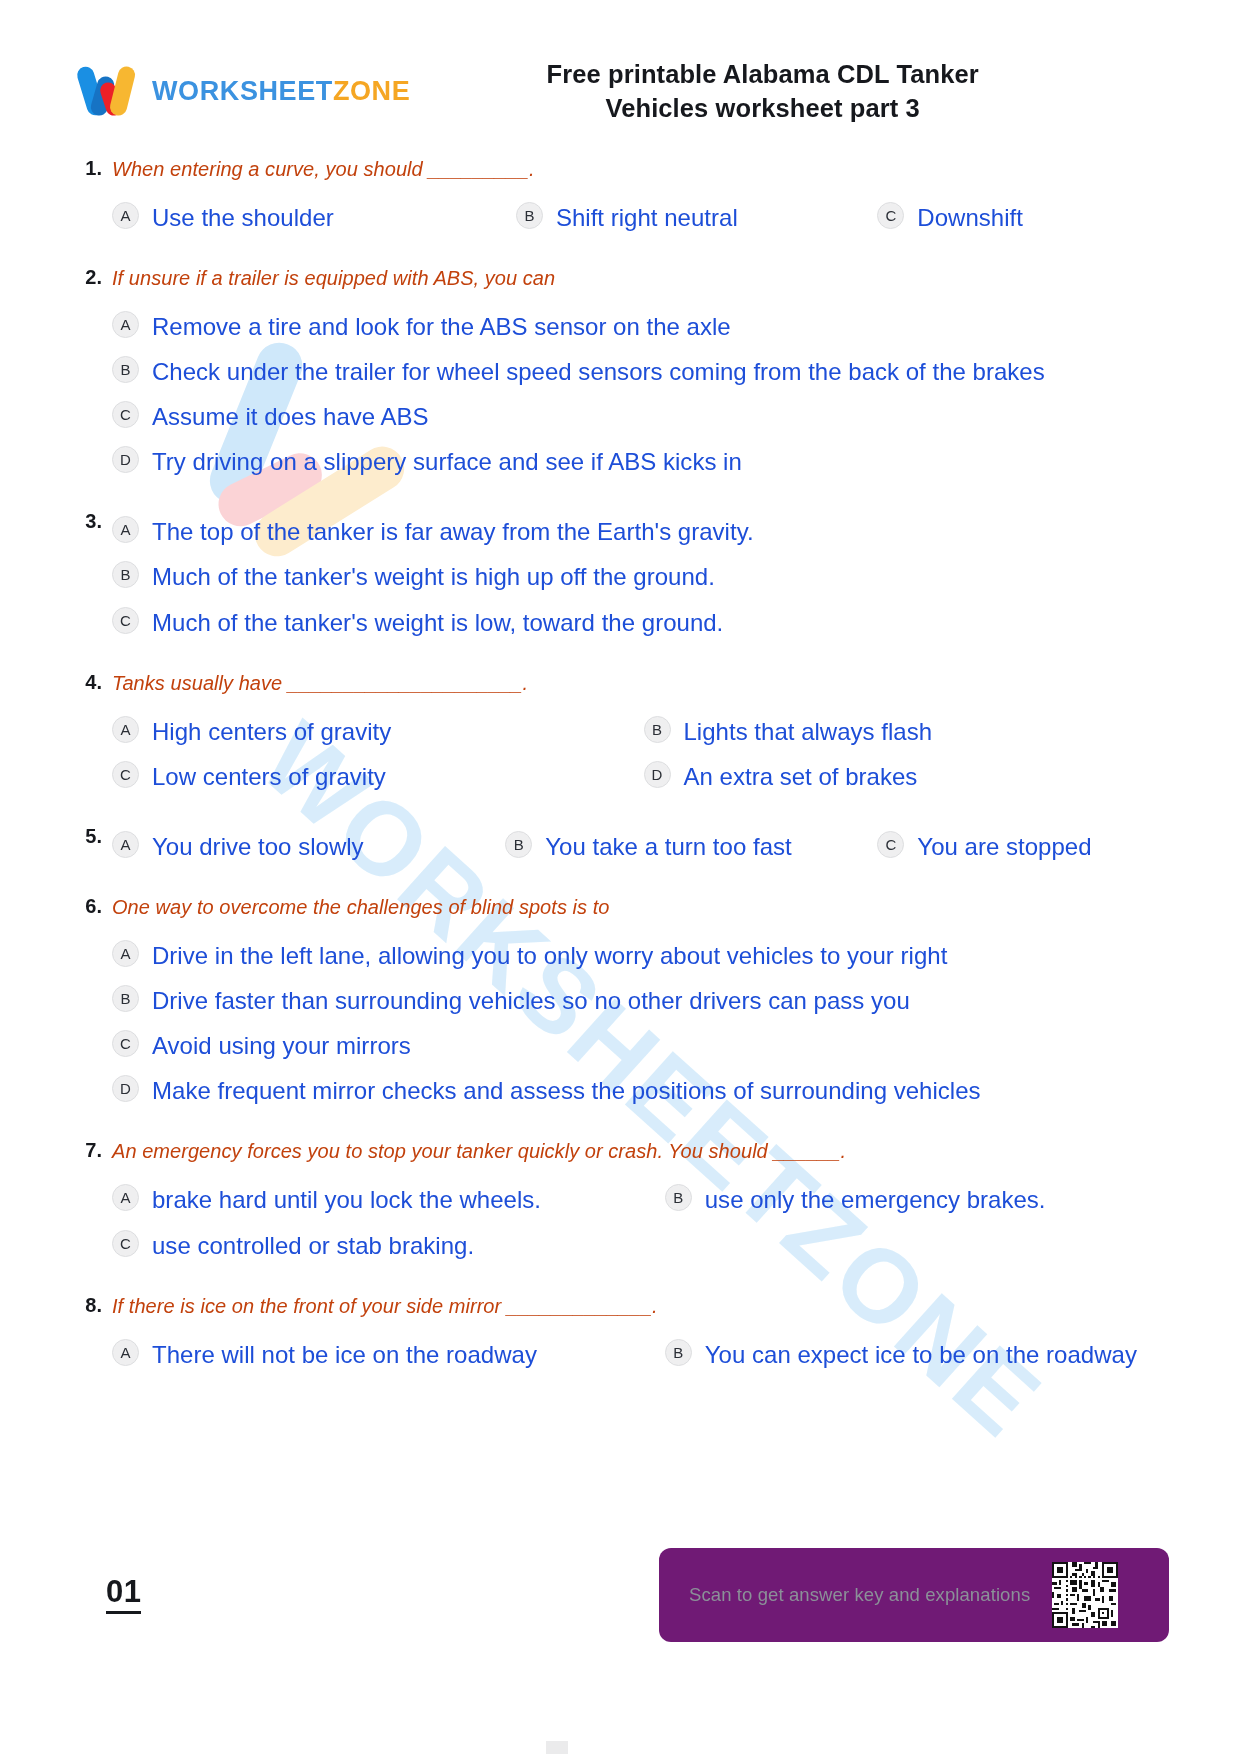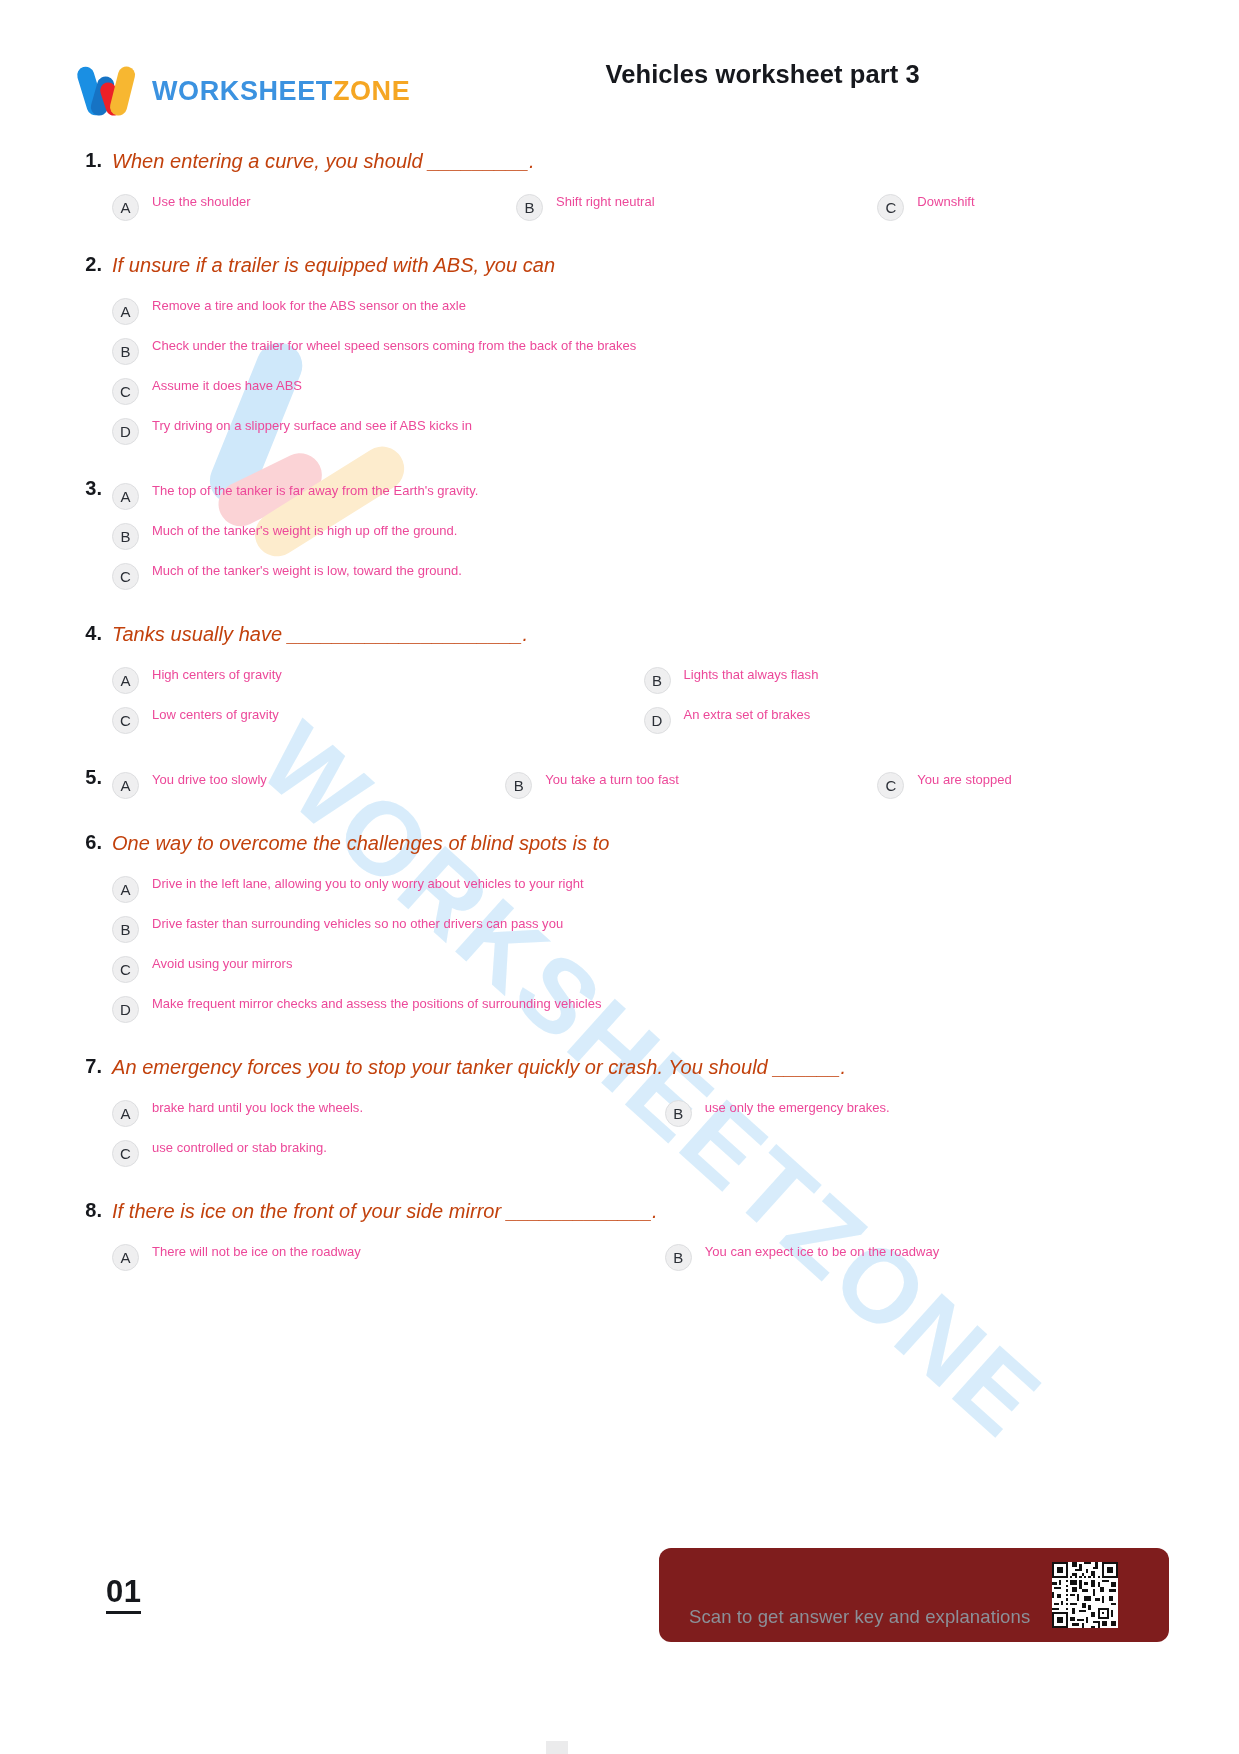--- a/index.html
+++ b/index.html
@@ -208,23 +208,23 @@
     color: #2b2f36;
     font-size: 15px;
     line-height: 25px;
     text-align: center;
     font-weight: 400;
     box-sizing: border-box;
     margin-top: 1px;
   }
   .opt-text {
     margin-left: 13px;
-    font-size: 13px;
+    font-size: 24px;
     line-height: 1.38;
-    color: #ec4899;
+    color: #1d4ed8;
     letter-spacing: .02px;
   }
 
   
   .footer {
     position: absolute;
     left: 0;
     right: 0;
     bottom: 112px;
     z-index: 2;
@@ -238,22 +238,22 @@
     font-weight: 700;
     color: #16181d;
     border-bottom: 3px solid #16181d;
     padding-bottom: 2px;
     line-height: 1.05;
     letter-spacing: .5px;
   }
   .footer-spacer { flex: 1 1 auto; }
   .scan-box {
     display: flex;
-    align-items: flex-end;
-    background: #7f1d1d;
+    align-items: center;
+    background: #701a75;
     border-radius: 12px;
     padding: 14px 16px 14px 30px;
     gap: 22px;
     min-width: 510px;
     box-sizing: border-box;
   }
   .scan-text {
     font-size: 18.5px;
     color: #8b9098;
     letter-spacing: .1px;
@@ -296,20 +296,21 @@
         <div class="bar b-blue"></div>
         <div class="bar b-blue2"></div>
         <div class="bar b-red"></div>
         <div class="bar b-yellow"></div>
       </div>
       <div class="brand-text">
         <span class="w1">WORKSHEET</span><span class="w2">ZONE</span>
       </div>
     </div>
     <div class="doc-title">
+      <div>Free printable Alabama CDL Tanker</div>
       <div>Vehicles worksheet part 3</div>
     </div>
   </div>
 
   <div class="content">
 
     <div class="question">
       <div class="q-num">1.</div>
       <div class="q-body">
         <div class="q-text">When entering a curve, you should _________.</div>

